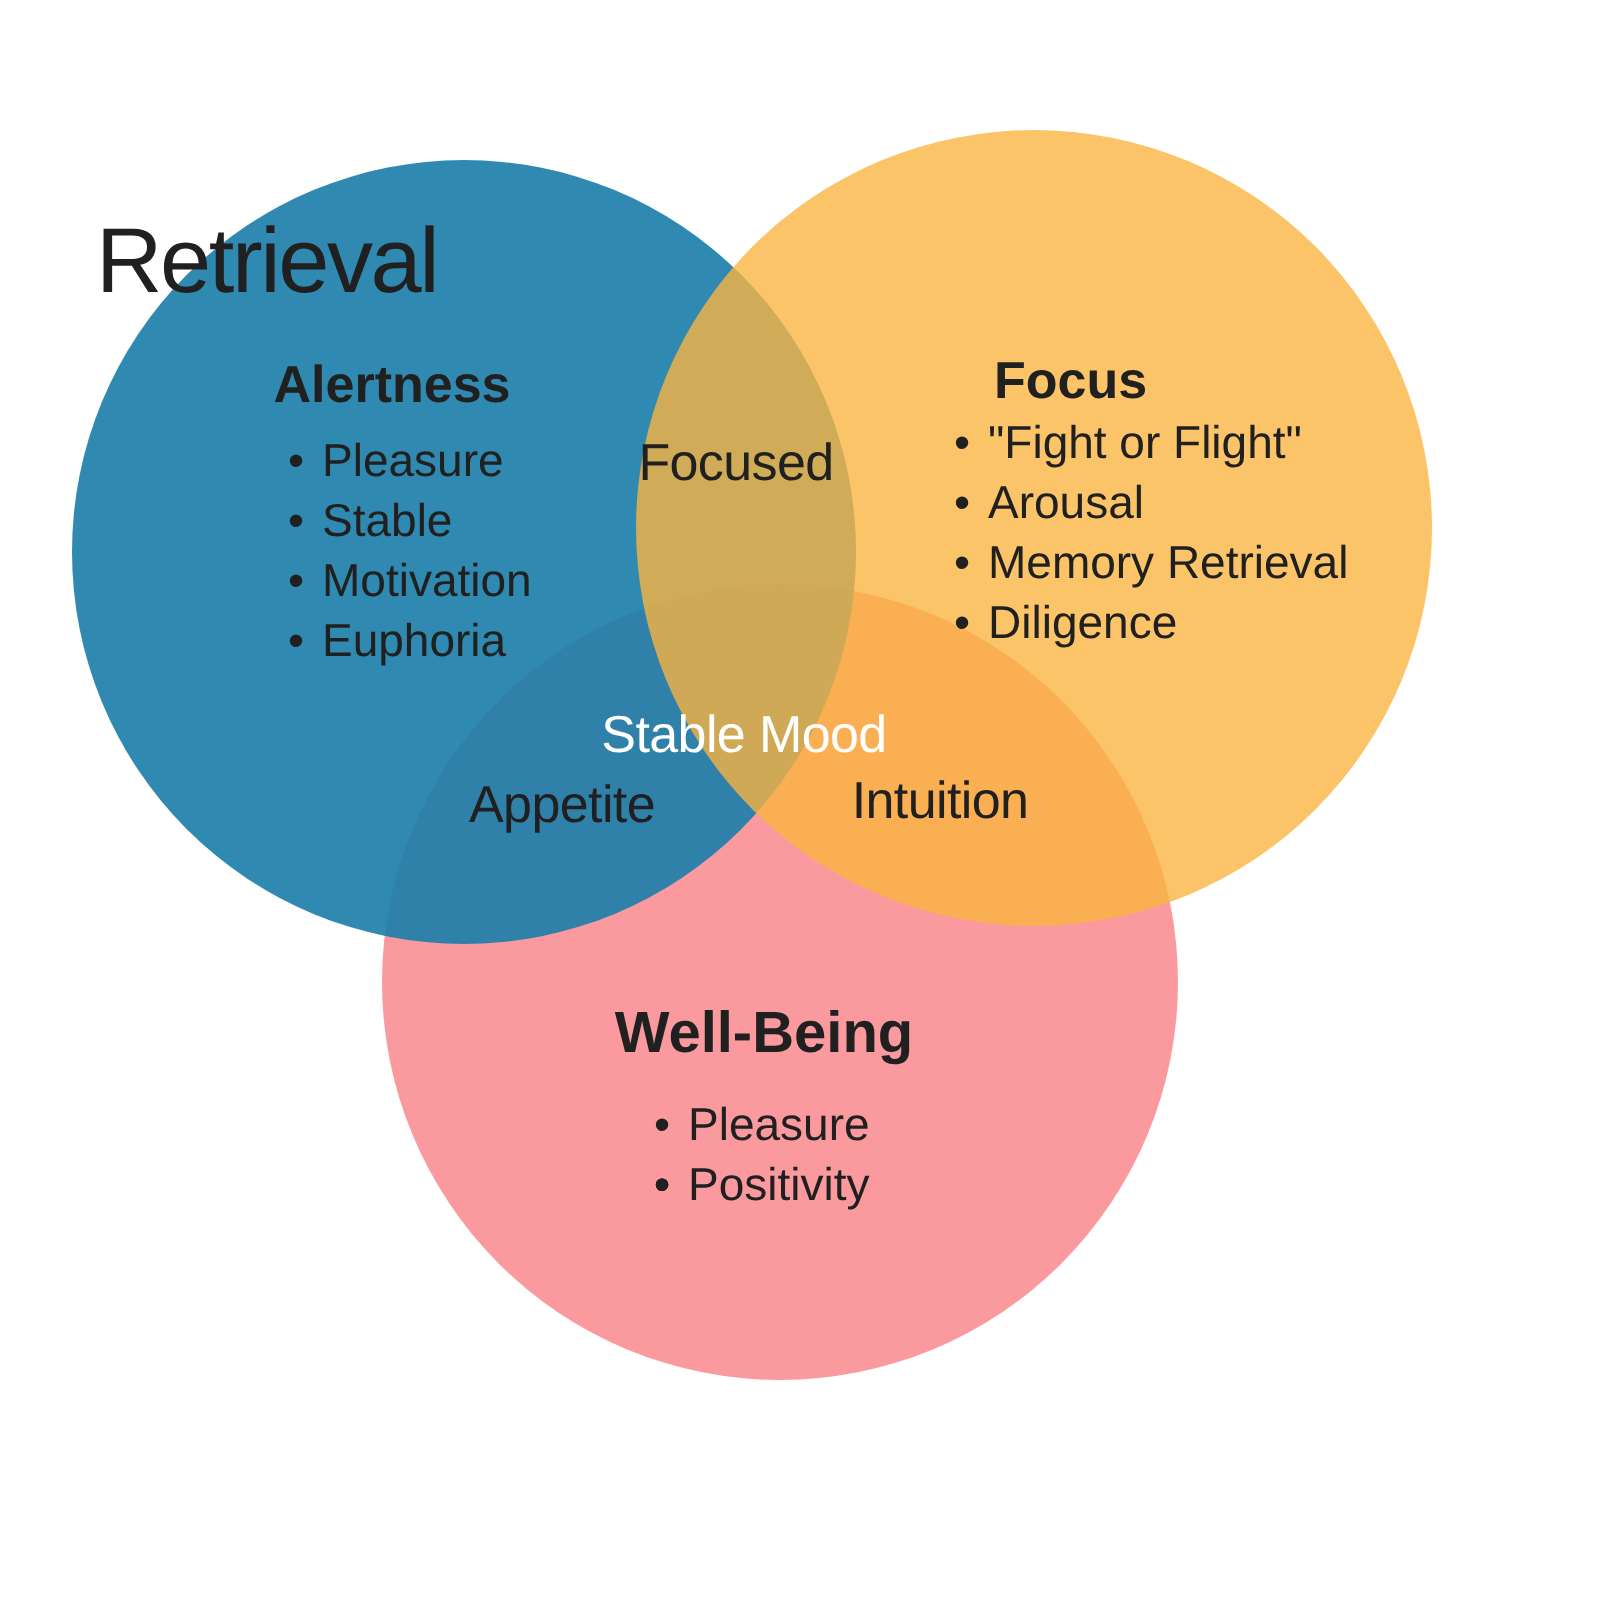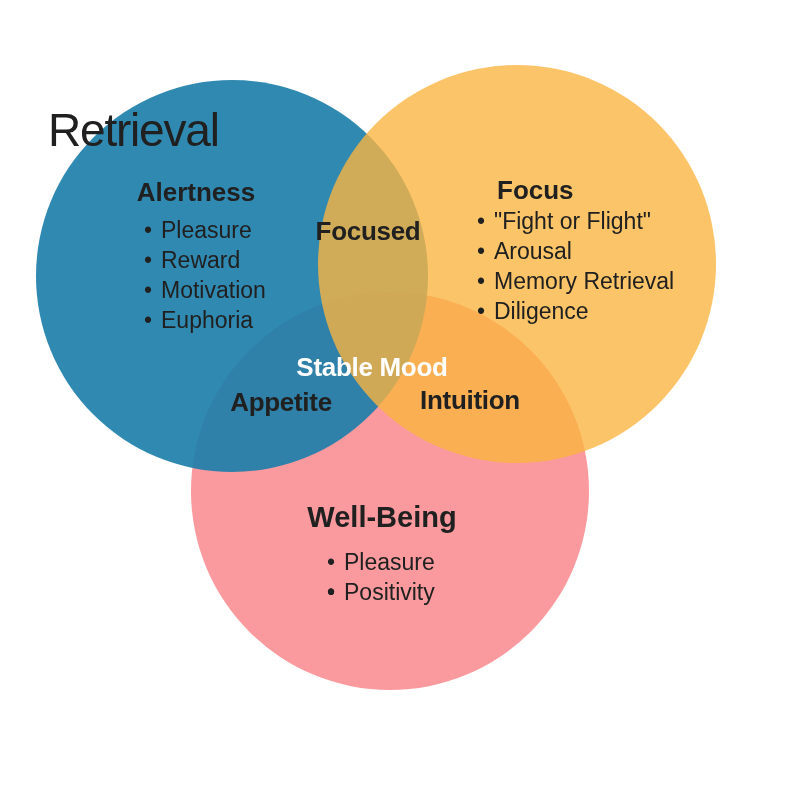--- a/index.html
+++ b/index.html
@@ -26,21 +26,21 @@
   .hdr-wellbeing { left:382px; top:502px; transform:translateX(-50%); font-size:29px; }
 
   .vlist { position:absolute; z-index:10; margin:0; padding:0; list-style:none;
            font-size:23px; line-height:30px; color:#202020; }
   .vlist li { position:relative; padding-left:17px; white-space:nowrap; }
   .vlist li .dot { position:absolute; left:0; top:0; }
   .list-dopamine  { left:144px; top:215px; }
   .list-norepi    { left:477px; top:206px; }
   .list-serotonin { left:327px; top:547px; }
 
-  .olabel { font-weight:700; font-size:26px; line-height:30px; letter-spacing:-0.3px;
+  .olabel { font-weight:400; font-size:26px; line-height:30px; letter-spacing:-0.3px;
             transform:translate(-50%,-50%); }
   .olabel-focused   { left:368px; top:231px; }
   .olabel-stable    { left:372px; top:323px;margin-top:44px; }
   .olabel-appetite  { left:281px; top:402px; }
   .olabel-intuition { left:470px; top:400px; }
 </style>
 </head>
 <body>
 
 <div class="canvas" style="background: rgb(255, 255, 255);">
@@ -50,21 +50,21 @@
   <div class="circle circle-norepi" style="background: rgba(251, 180, 63, 0.79);"></div>
 
   <div class="txt set-title title-dopamine" style="color: rgb(32, 32, 32);">Retrieval</div>
 
   <div class="txt hdr hdr-alertness" style="color: rgb(32, 32, 32);">Alertness</div>
   <div class="txt hdr hdr-focus" style="color: rgb(32, 32, 32);">Focus</div>
   <div class="txt hdr hdr-wellbeing" style="color: rgb(32, 32, 32);">Well-Being</div>
 
   <ul class="vlist list-dopamine">
     <li><span class="dot">•</span><span>Pleasure</span></li>
-    <li><span class="dot">•</span><span>Reward</span></li>
+    <li><span class="dot">•</span><span>Stable</span></li>
     <li><span class="dot">•</span><span>Motivation</span></li>
     <li><span class="dot">•</span><span>Euphoria</span></li>
   </ul>
 
   <ul class="vlist list-norepi">
     <li><span class="dot">•</span><span>"Fight or Flight"</span></li>
     <li><span class="dot">•</span><span>Arousal</span></li>
     <li><span class="dot">•</span><span>Memory Retrieval</span></li>
     <li><span class="dot">•</span><span>Diligence</span></li>
   </ul>

